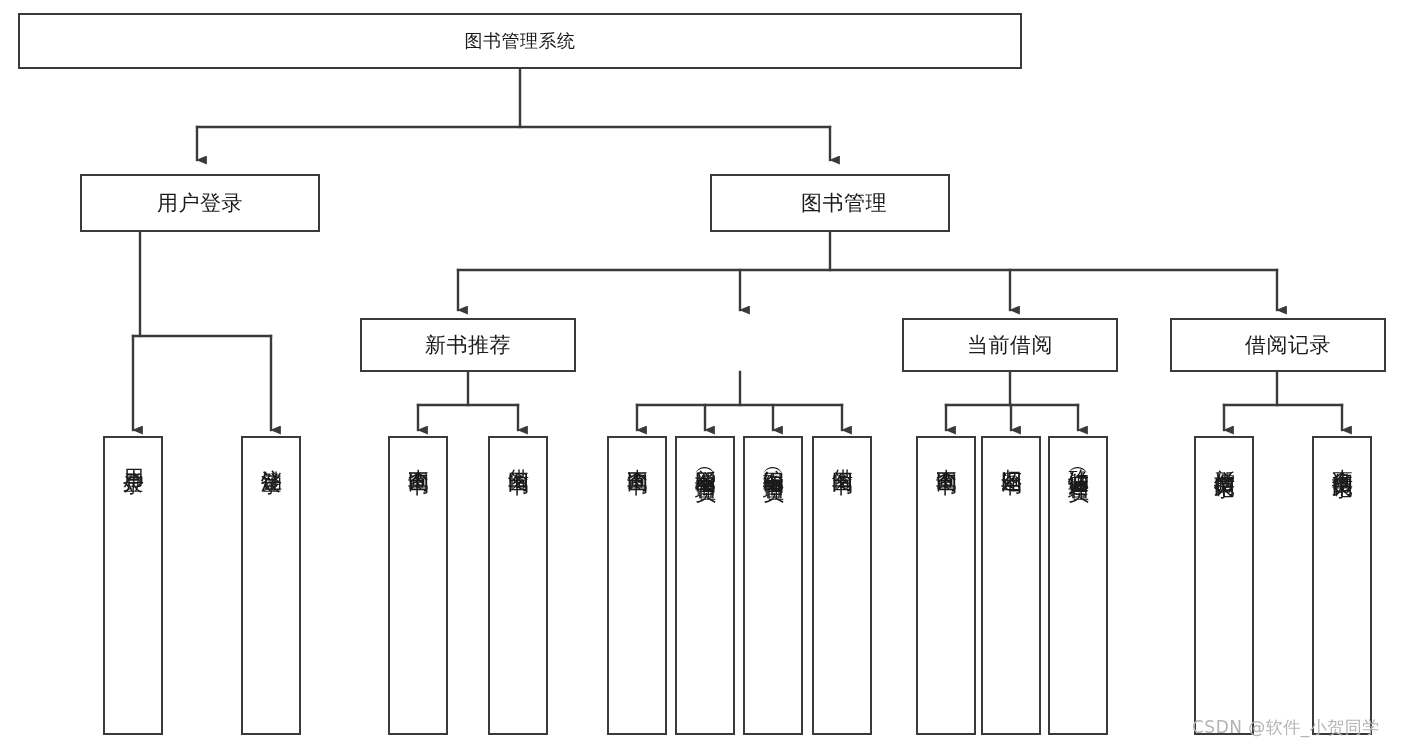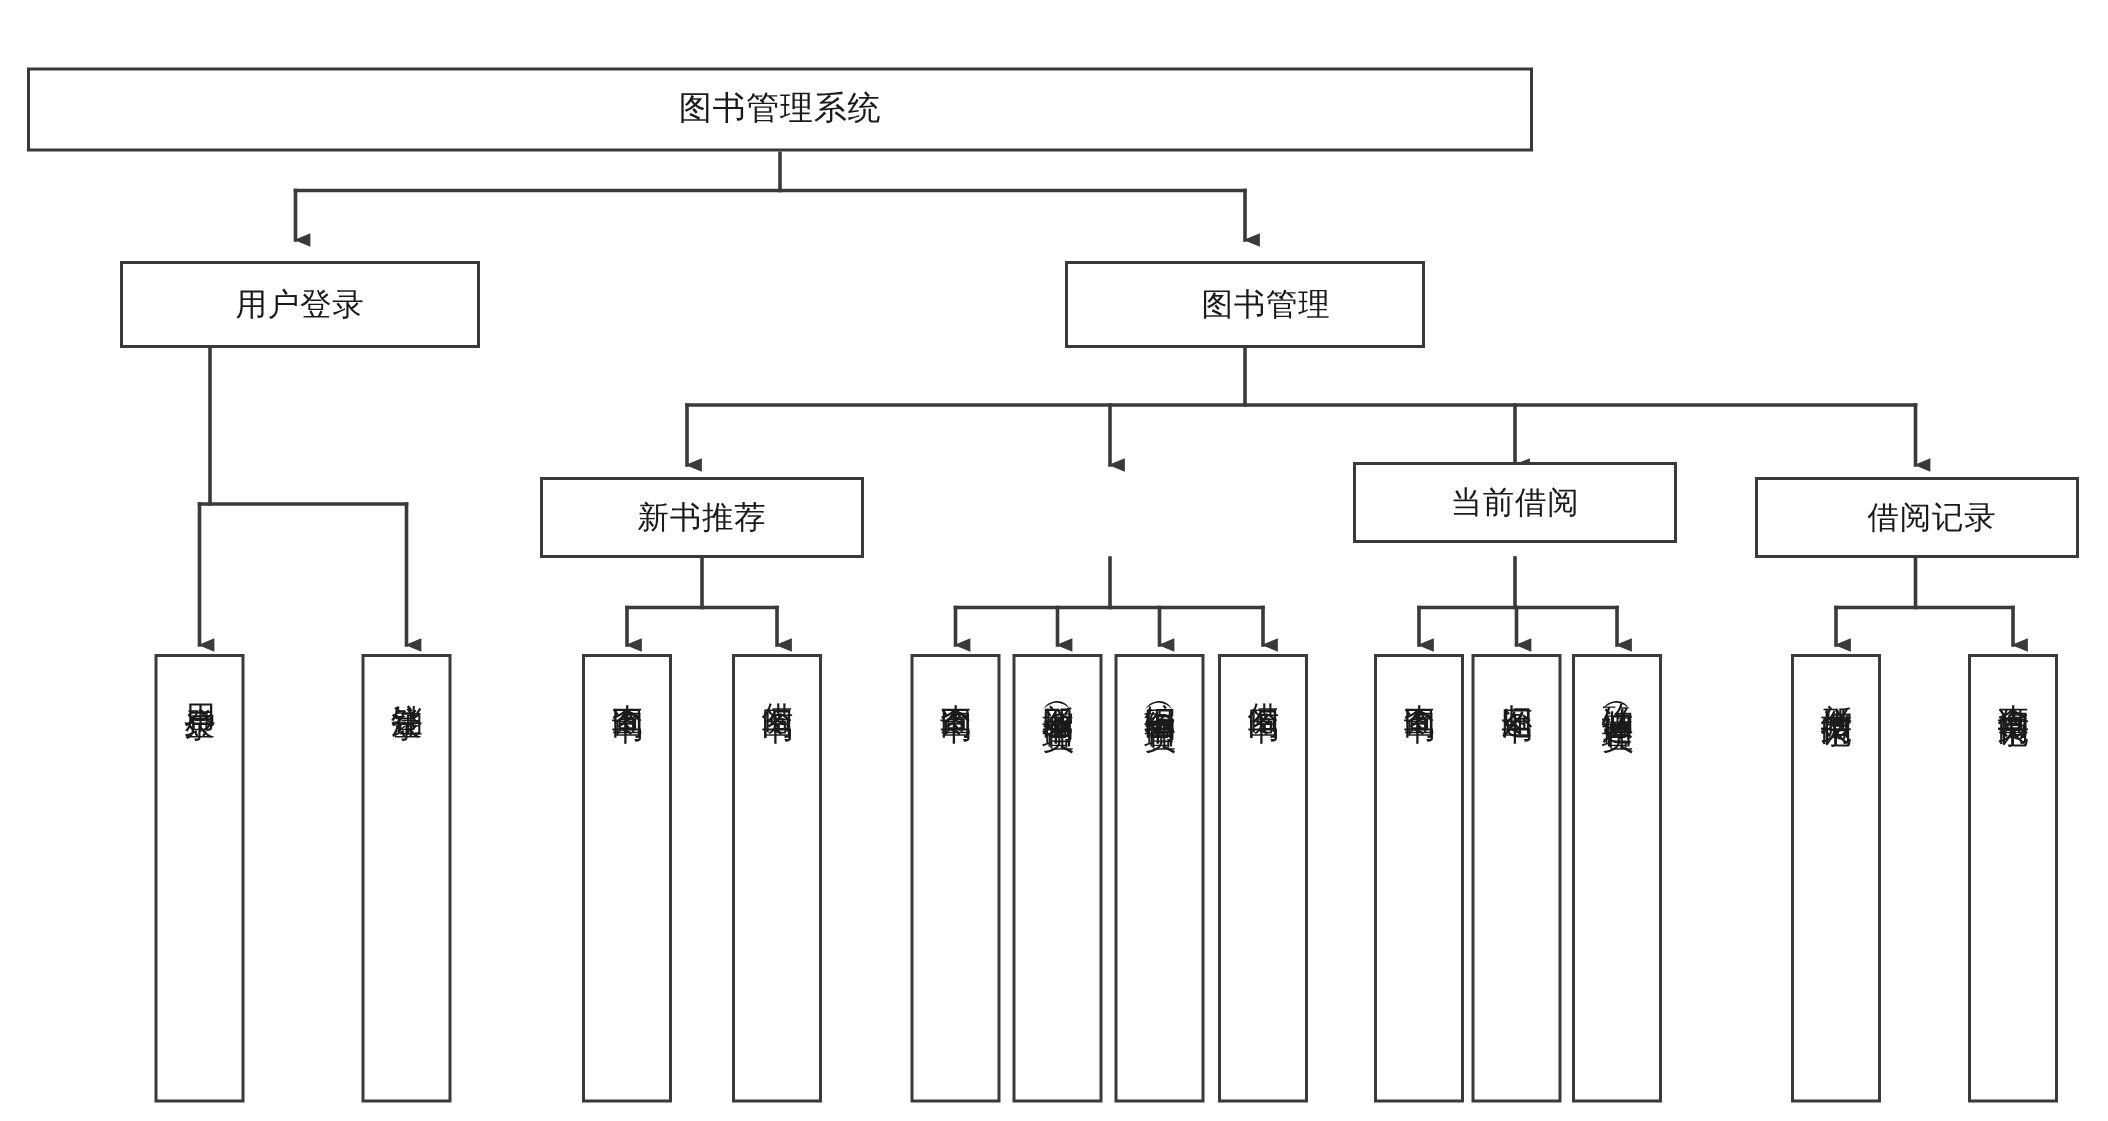--- a/index.html
+++ b/index.html
@@ -36,22 +36,21 @@
     color: #1a1a1a;
   }
   .node-h {
     
     font-size: 21px;
     line-height: 1.15;
     letter-spacing: 0.5px;
     text-align: center;
   }
   .node-root {
-    font-size: 22px;
-    margin-top: 32px;
+    font-size: 18px;
   }
   .node-v {
     
     font-size: 21px;
     letter-spacing: 1px;
     align-items: flex-start;
     padding-top: 14px;
   }
   .node-v .vlabel {
     writing-mode: vertical-rl;
@@ -133,21 +132,21 @@
   <div class="node node-h" style="left:80px; top:174px; width:240px; height:58px;">
     <span>用户登录</span>
   </div>
   <div class="node node-h" style="left:710px; top:174px; width:240px; height:58px;padding-left:28px;">
     <span>图书管理</span>
   </div>
 
   <div class="node node-h" style="left:360px; top:318px; width:216px; height:54px;">
     <span>新书推荐</span>
   </div>
-  <div class="node node-h" style="left:902px; top:308px; width:216px; height:54px;">
+  <div class="node node-h" style="left:902px; top:318px; width:216px; height:54px;">
     <span>当前借阅</span>
   </div>
   <div class="node node-h" style="left:1170px; top:318px; width:216px; height:54px;padding-left:20px;">
     <span>借阅记录</span>
   </div>
 
   <div class="node node-v" style="left:103px; top:436px; width:60px; height:299px;">
     <span class="vlabel">用户登录</span>
   </div>
   <div class="node node-v" style="left:241px; top:436px; width:60px; height:299px;">
@@ -184,14 +183,15 @@
     <span class="vlabel">确认归还（管理员）</span>
   </div>
 
   <div class="node node-v" style="left:1194px; top:436px; width:60px; height:299px;">
     <span class="vlabel">新增借阅记录</span>
   </div>
   <div class="node node-v" style="left:1312px; top:436px; width:60px; height:299px;">
     <span class="vlabel">查询借阅记录</span>
   </div>
 
+  <div class="watermark" style="left:1192px; top:716px;">CSDN @软件_小贺同学</div>
 
 </div>
 
 </body></html>

